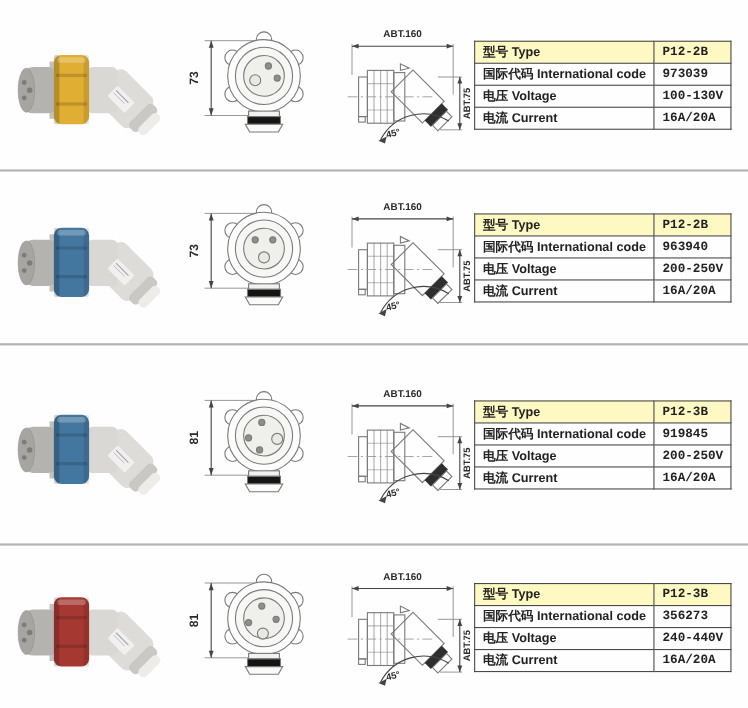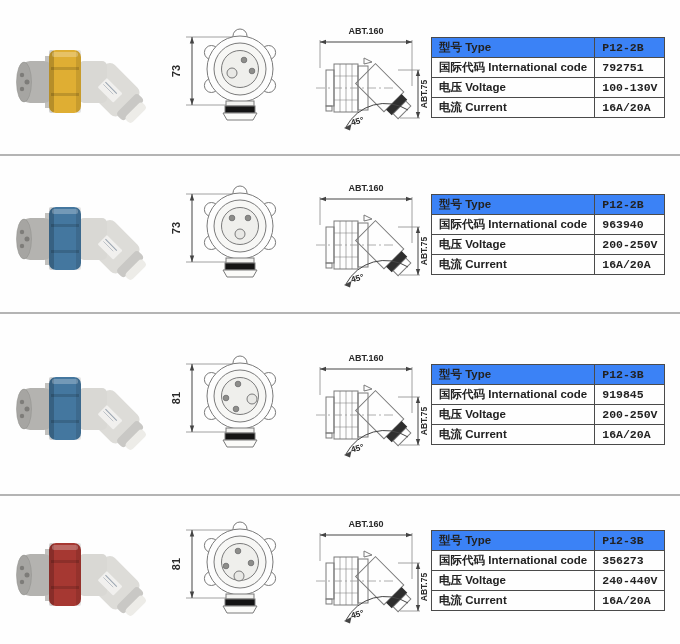--- a/index.html
+++ b/index.html
@@ -12,21 +12,21 @@
   .cell{flex:0 0 auto;display:flex;align-items:flex-start;justify-content:center;}
   .photo-cell{width:155px;margin-left:2px;}
   .front-cell{width:120px;margin-left:8px;}
   .angle-cell{width:132px;margin-left:14px;}
   .spec-cell{margin-left:auto;margin-right:22px;}
   table.spec{border-collapse:collapse;width:210px;border:1.5px solid #3f3f3f;
              font-size:11.5px;color:#222;font-weight:600;}
   table.spec td{border:1px solid #4a4a4a;height:17px;padding:1px 7px;white-space:nowrap;}
   table.spec td.lab{width:140px;}
   table.spec td.val{width:58px;font-family:Liberation Mono, monospace;}
-  table.spec tr.hdr td{background:#3b82f6;}
+  table.spec tr.hdr td{background:#fef9c3;}
   svg text{font-family:"Liberation Sans", sans-serif;font-weight:700;fill:#2a2a2a;}
   .dwg{stroke:#7a7a7a;fill:none;stroke-width:1;}
   .dim{stroke:#444;stroke-width:1;}
   .ext{stroke:#8a8a8a;stroke-width:0.8;}
   .arr{fill:#444;stroke:none;}
 </style>
 </head>
 <body>
 
 <div class="page">
@@ -127,21 +127,21 @@
     </div>
     <div class="cell spec-cell">
       <table class="spec">
         <tbody>
             <tr class="hdr">
               <td class="lab">型号 Type</td>
             <td class="val">P12-2B</td>
             </tr>
         <tr>
               <td class="lab">国际代码 International code</td>
-            <td class="val">792751</td>
+            <td class="val">973039</td>
             </tr>
         <tr>
               <td class="lab">电压 Voltage</td>
             <td class="val">100-130V</td>
             </tr>
         <tr>
               <td class="lab">电流 Current</td>
             <td class="val">16A/20A</td>
             </tr>
       </tbody>

